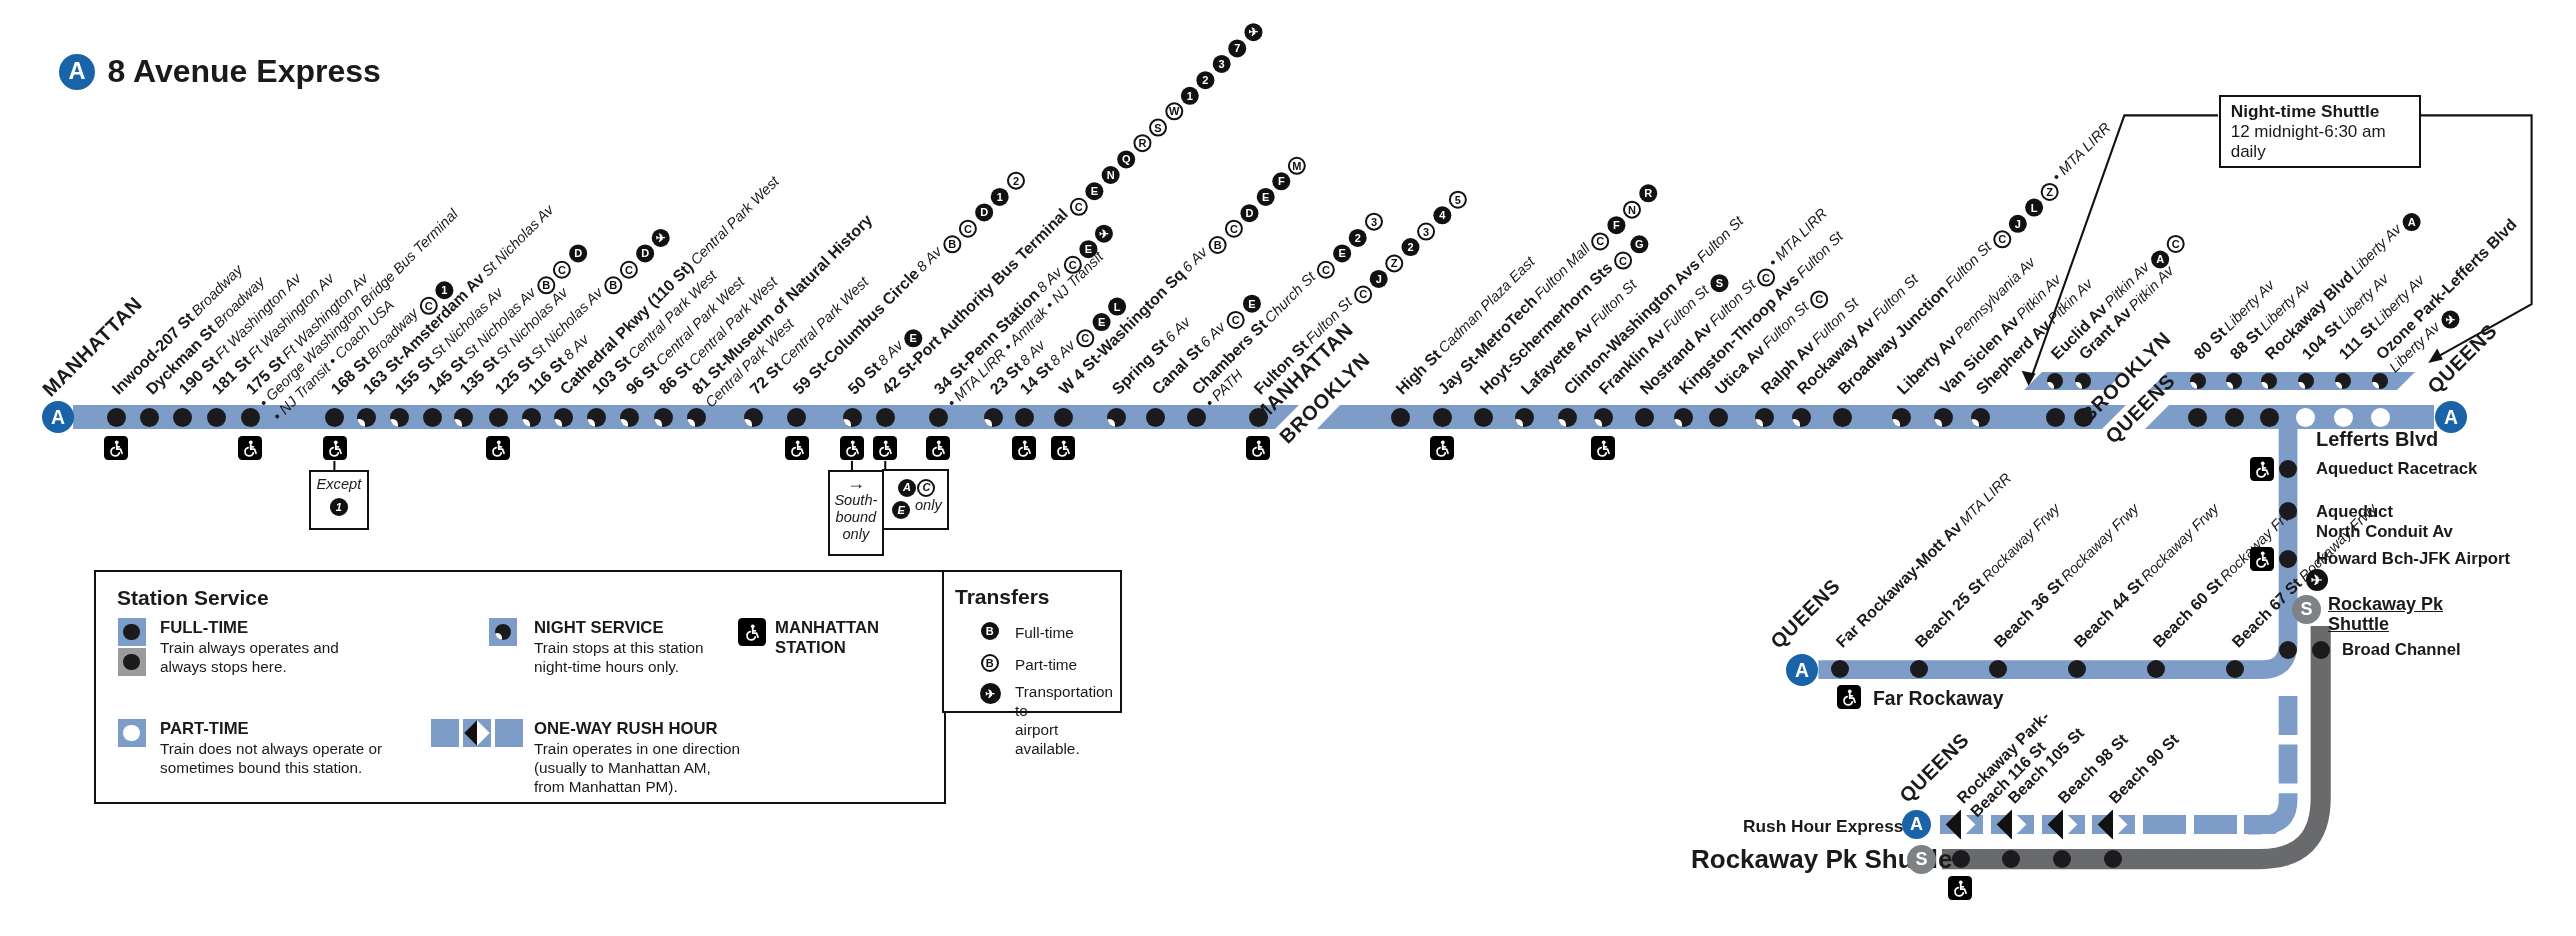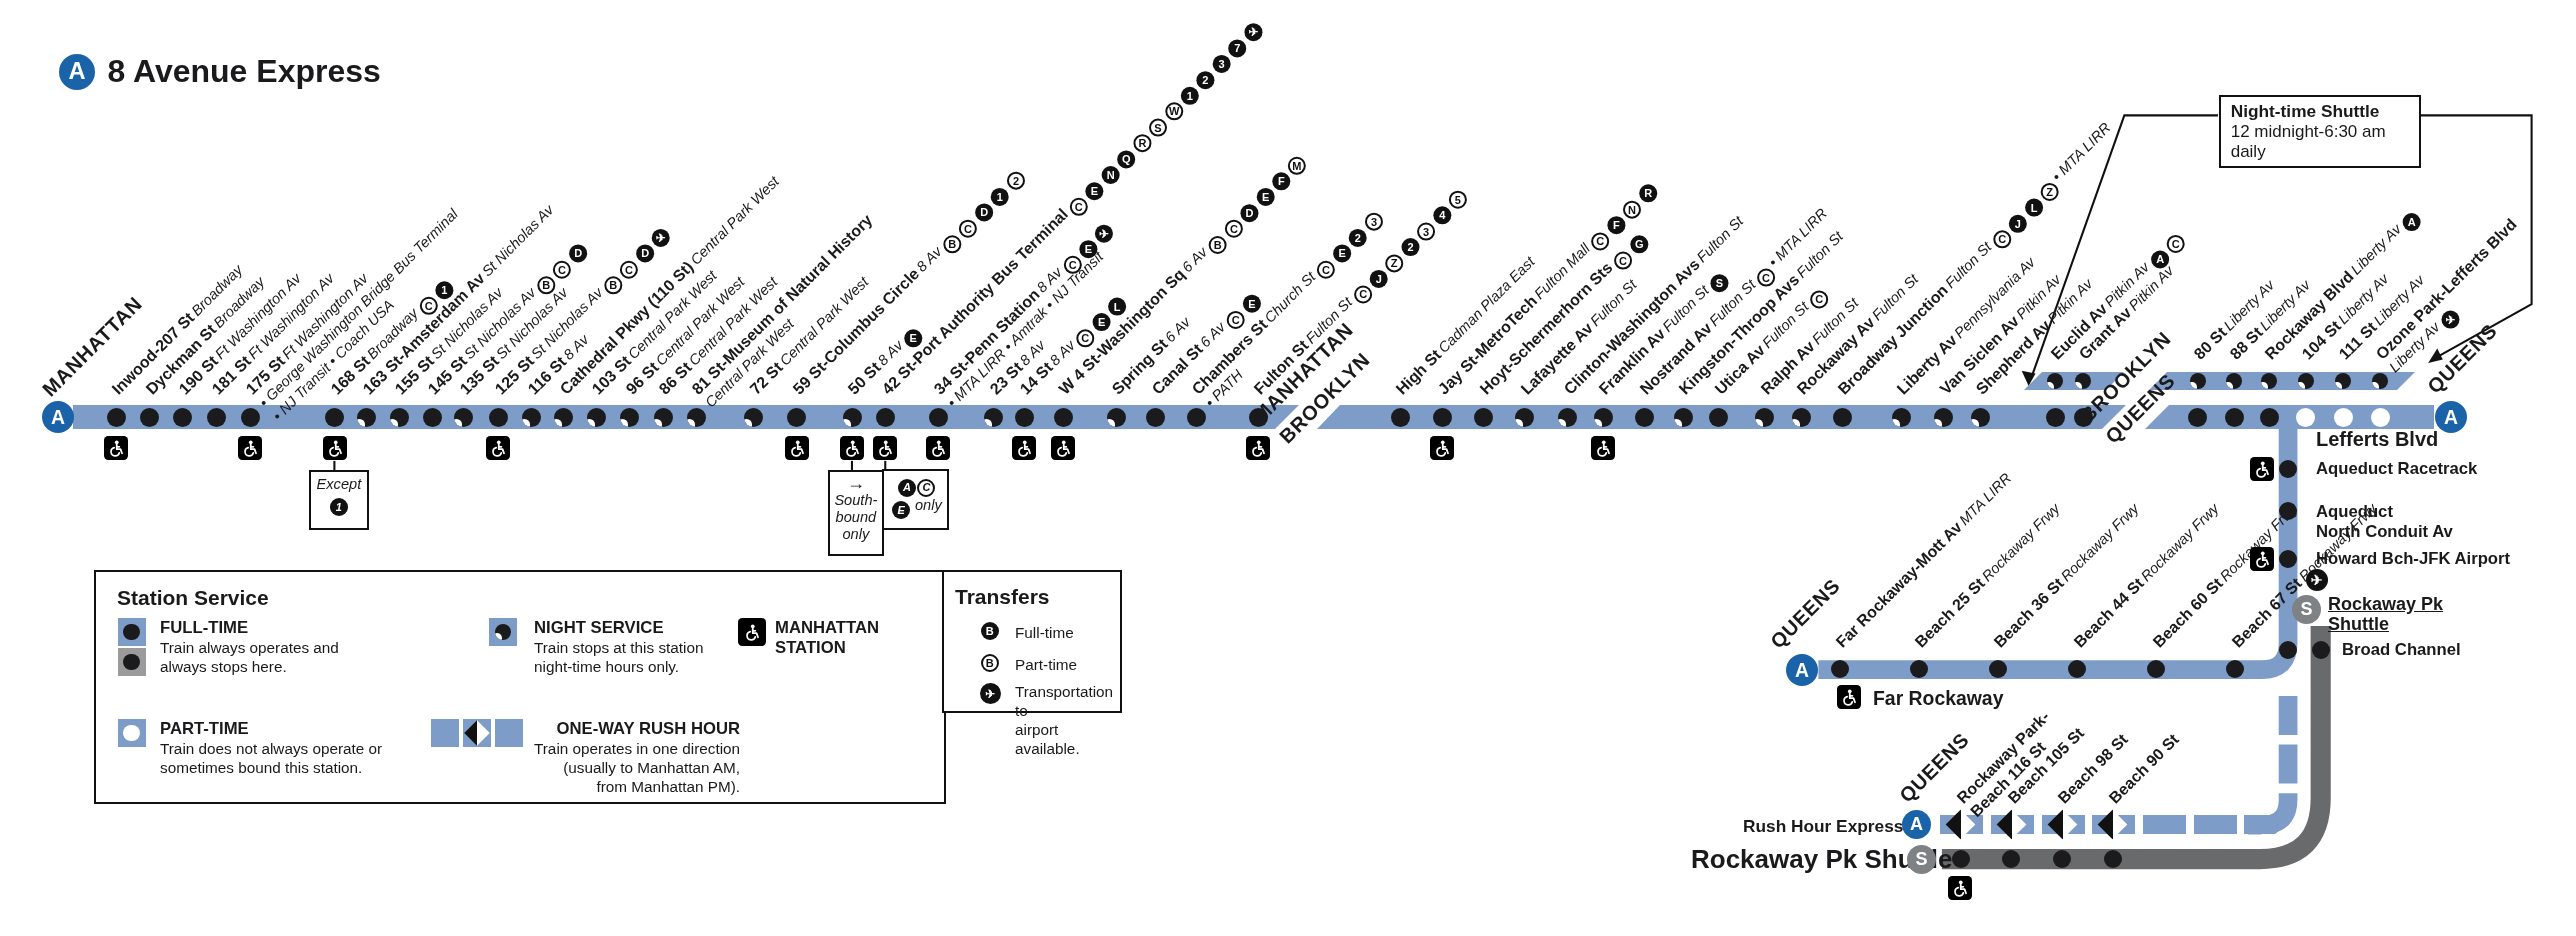--- a/index.html
+++ b/index.html
@@ -711,21 +711,21 @@
   <div class="abs" style="left:438px;top:46px;">
     <div class="lg-h">NIGHT SERVICE</div>
     <div class="lg-d">Train stops at this station</div>
     <div class="lg-d">night-time hours only.</div>
   </div>
   <div class="sw" style="left:335px;top:147px;"></div>
   <div class="sw" style="left:367px;top:147px;">
       <span style="width:18px;height:18px;transform:rotate(45deg);background:linear-gradient(45deg,#111 50%,#fff 50%);"></span>
     </div>
   <div class="sw" style="left:399px;top:147px;"></div>
-  <div class="abs" style="left:438px;top:147px;text-align:right;">
+  <div class="abs" style="left:438px;top:147px;">
     <div class="lg-h">ONE-WAY RUSH HOUR</div>
     <div class="lg-d">Train operates in one direction</div>
     <div class="lg-d">(usually to Manhattan AM,</div>
     <div class="lg-d">from Manhattan PM).</div>
   </div>
   <div class="acc" style="left:642px;top:46px;width:28px;height:28px;">
       <svg viewBox="0 0 24 24">
         <circle cx="13" cy="4.4" r="2.5" fill="#fff"></circle>
         <path d="M13 7.2 L13 13.5 L18 13.5 L20 19" stroke="#fff" stroke-width="2.4" fill="none" stroke-linecap="round" stroke-linejoin="round"></path>
         <path d="M13 10.4 L16.6 10.4" stroke="#fff" stroke-width="2.2" stroke-linecap="round"></path>

